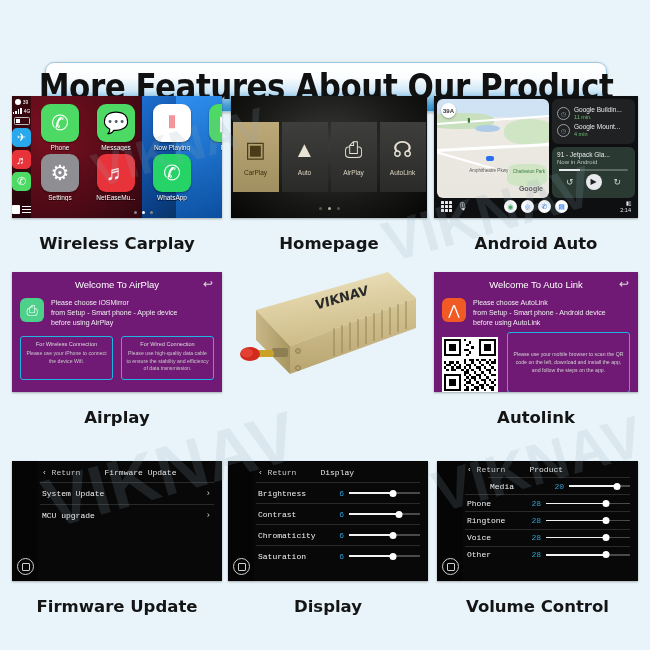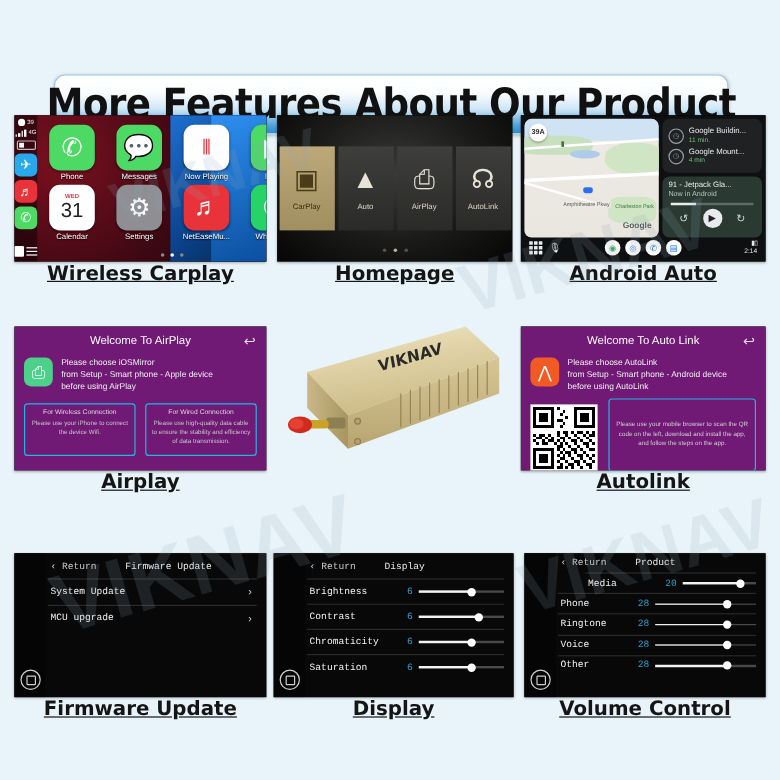--- a/index.html
+++ b/index.html
@@ -43,21 +43,21 @@
   }
 
   
   .cell{position:absolute;}
   .shot{
     width:100%;background:#000;overflow:hidden;position:relative;
     box-shadow:0 1px 2px rgba(0,0,0,.3);
   }
   .caption{
     text-align:center;font-size:16.5px;font-weight:bold;color:#151515;
-    margin-top:0;font-family:"DejaVu Sans",sans-serif;white-space:nowrap;text-decoration:underline;
+    margin-top:16px;font-family:"DejaVu Sans",sans-serif;white-space:nowrap;
   }
 
   
   .cp{display:flex;height:100%;background:
       radial-gradient(circle at 18% 30%, #7b1020 0%, #3d0812 55%, #120307 100%);}
   .cp-bgsplit{position:absolute;right:0;top:0;width:38%;height:100%;
       background:linear-gradient(135deg,#1d6fd0,#0a3f86 60%,#07233f);}
   .cp-bgsplit2{position:absolute;right:0;top:0;width:22%;height:100%;
       background:linear-gradient(160deg,#2e8ff0,#0b4fa0);}
   .cp-side{width:30px;background:rgba(0,0,0,.45);position:relative;z-index:2;
@@ -246,27 +246,20 @@
           <div class="cp-app">
             <div class="cp-icon" style="background:#fff;color:#e8333a;font-size:17px;">⦀</div>
             <div class="cp-lbl">Now Playing</div>
           </div>
           <div class="cp-app">
             <div class="cp-icon" style="background:#4cd964;">▶</div>
             <div class="cp-lbl">Back</div>
           </div>
         </div>
         <div class="cp-row">
-          <div class="cp-app">
-            <div class="cp-icon" style="background:#fff;flex-direction:column;gap:0;">
-              <span style="font-size:5px;color:#e8333a;font-weight:bold;line-height:1;">WED</span>
-              <span style="font-size:17px;color:#222;line-height:1;">31</span>
-            </div>
-            <div class="cp-lbl">Calendar</div>
-          </div>
           <div class="cp-app">
             <div class="cp-icon" style="background:#8e8e93;">⚙</div>
             <div class="cp-lbl">Settings</div>
           </div>
           <div class="cp-app">
             <div class="cp-icon" style="background:#e8333a;">♬</div>
             <div class="cp-lbl">NetEaseMu...</div>
           </div>
           <div class="cp-app">
             <div class="cp-icon" style="background:#25d366;">✆</div>

